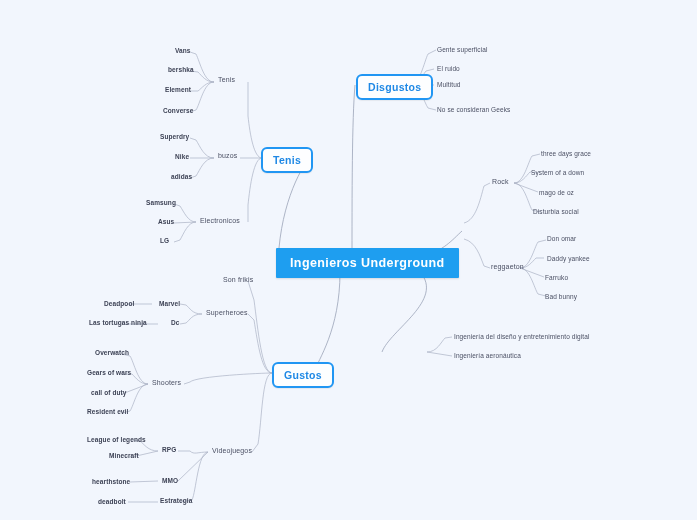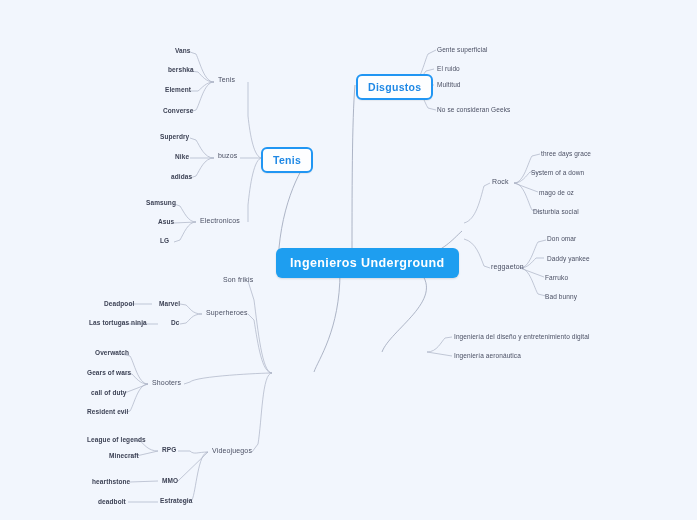--- a/index.html
+++ b/index.html
@@ -15,21 +15,21 @@
 
   .node{position:absolute;white-space:nowrap;box-sizing:border-box;}
 
   
   .root{
     background:#1e9ef0;
     color:#ffffff;
     font-weight:bold;
     font-size:12.5px;
     letter-spacing:.4px;
-    border-radius:6px;
+    border-radius:1px;
     padding:8px 14px;
     box-shadow:0 1px 2px rgba(0,0,0,.12);
   }
 
   
   .branch{
     background:#fdfeff;
     color:#1e88e5;
     font-weight:bold;
     font-size:10.5px;
@@ -179,20 +179,21 @@
 
   <div class="node sub" style="left:488px;top:262px;">reggaeton</div>
   <div class="node leaf" style="left:544px;top:234px;">Don omar</div>
   <div class="node leaf" style="left:544px;top:254px;">Daddy yankee</div>
   <div class="node leaf" style="left:542px;top:273px;">Farruko</div>
   <div class="node leaf" style="left:542px;top:292px;">Bad bunny</div>
 
   <div class="node leaf" style="left:451px;top:332px;">Ingeniería del diseño y entretenimiento digital</div>
   <div class="node leaf" style="left:451px;top:351px;">Ingeniería aeronáutica</div>
 
+  <div class="node branch" style="left:272px;top:362px;">Gustos</div>
 
   <div class="node sub" style="left:220px;top:275px;">Son frikis</div>
 
   <div class="node sub" style="left:203px;top:308px;">Superheroes</div>
   <div class="node leaf em" style="left:156px;top:299px;">Marvel</div>
   <div class="node leaf em" style="left:168px;top:318px;">Dc</div>
   <div class="node leaf em" style="left:101px;top:299px;">Deadpool</div>
   <div class="node leaf em" style="left:86px;top:318px;">Las tortugas ninja</div>
 
   <div class="node sub" style="left:149px;top:378px;">Shooters</div>

